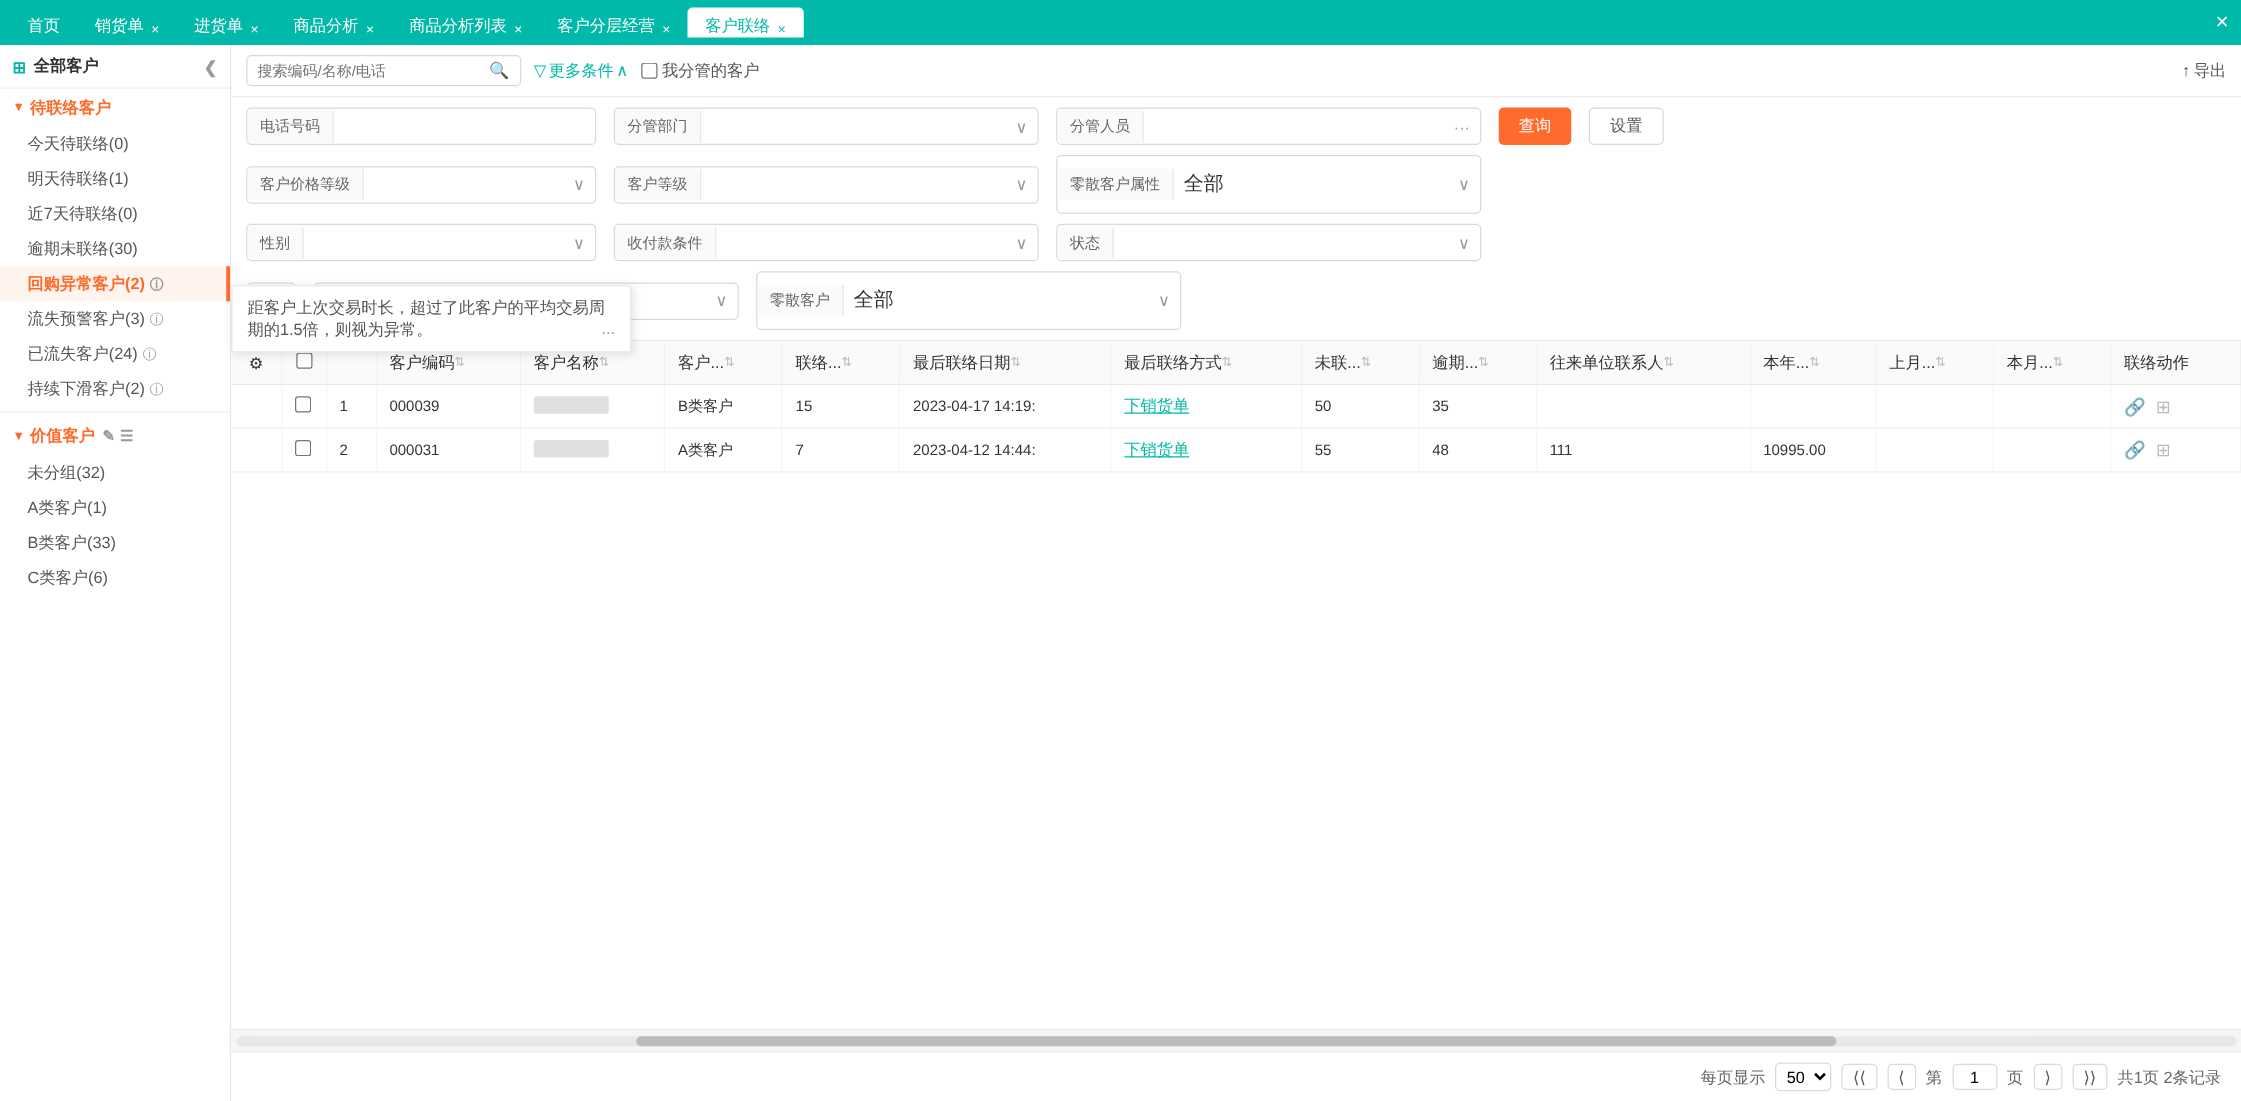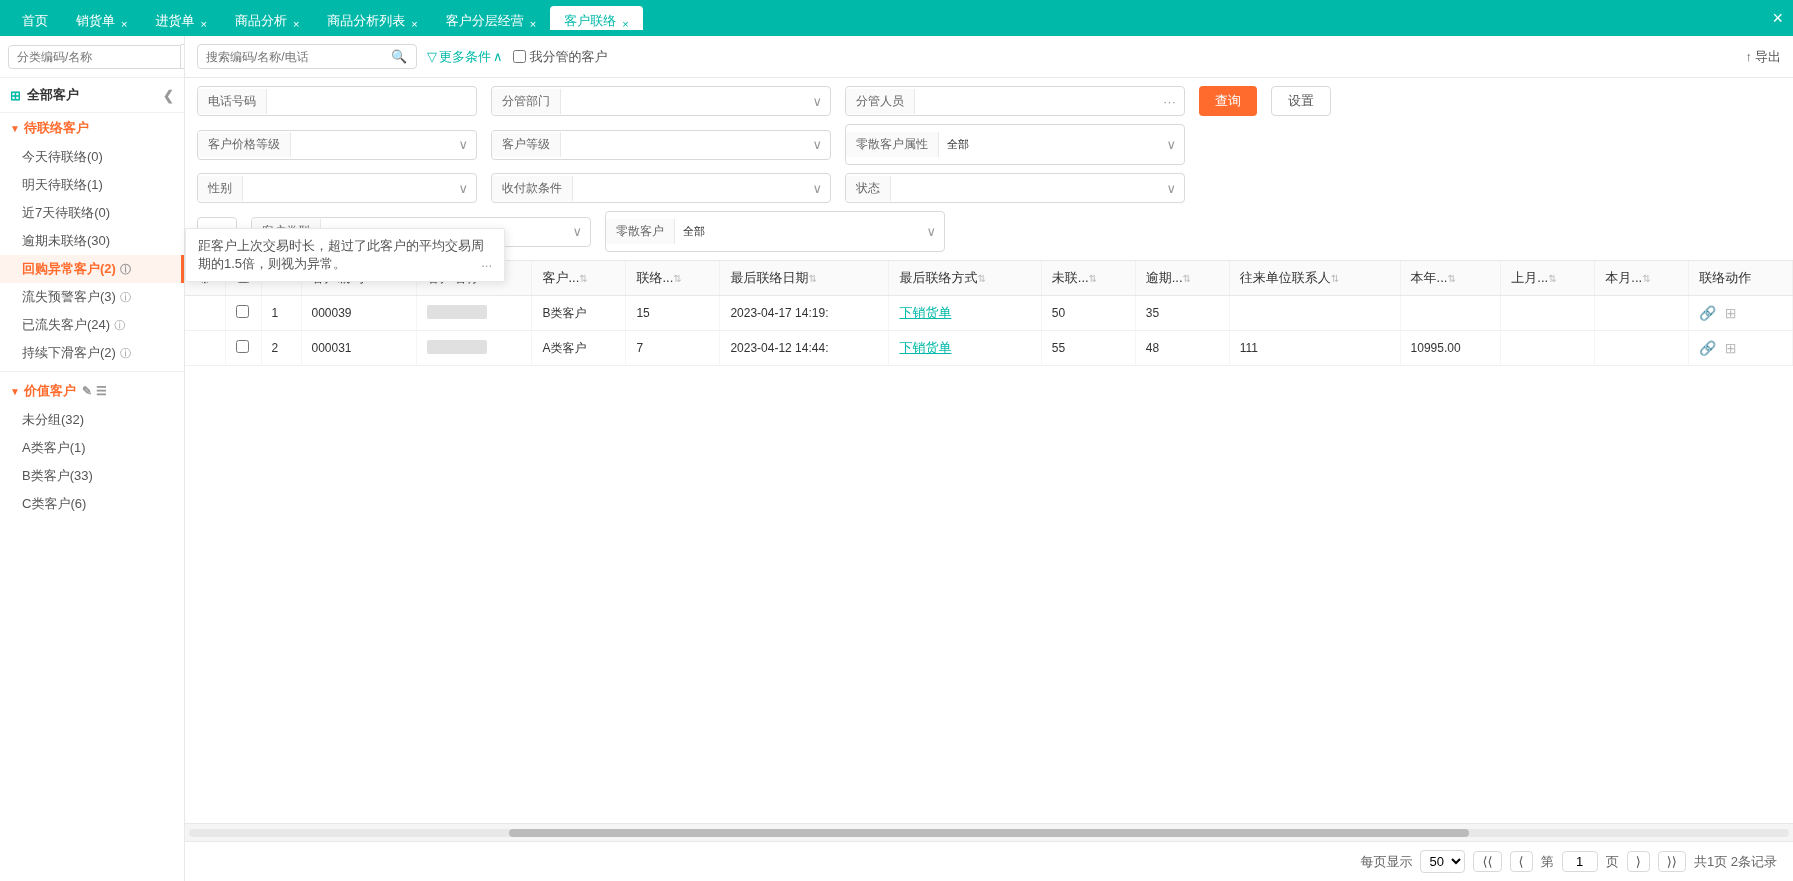--- a/index.html
+++ b/index.html
@@ -137,21 +137,21 @@
     .filter-field {
       display: flex; align-items: center;
       border: 1px solid #d9d9d9; border-radius: 4px;
       background: #fff; min-height: 30px;
     }
     .filter-field .label {
       padding: 4px 10px; color: #666; white-space: nowrap; font-size: 12px;
       border-right: 1px solid #e8e8e8; background: #fafafa;
     }
     .filter-field .value {
-      padding: 12px 8px; flex: 1; color: #333; font-size: 11px;
+      padding: 12px 8px; flex: 1; color: #333; font-size: 16px;
     }
     .filter-field .arrow { padding: 4px 8px; color: #999; }
     .filter-field .dots { padding: 4px 8px; color: #999; }
 
     .filter-w1 { width: 280px; }
     .filter-w2 { width: 340px; align-items: center; }
     .filter-w3 { width: 340px; }
 
     .query-btn {
       background: #ff6b2d; color: #fff; border: none;
@@ -267,24 +267,20 @@
   <div class="nav-item active">
     <span>客户联络</span>
     <span class="close-btn">×</span>
   </div>
   <div class="close-all">×</div>
 </div>
 
 <div class="main-layout">
 
   <div class="sidebar">
-    <div class="sidebar-search">
-      <input type="text" placeholder="分类编码/名称" style="">
-      <button class="search-btn">🔍</button>
-    </div>
 
     <div class="sidebar-all-customers">
       <span class="icon">⊞</span>
       <span>全部客户</span>
       <span class="collapse-btn">❮</span>
     </div>
 
     <div class="sidebar-group">
       <div class="sidebar-group-title">
         <span class="arrow">▼</span>

